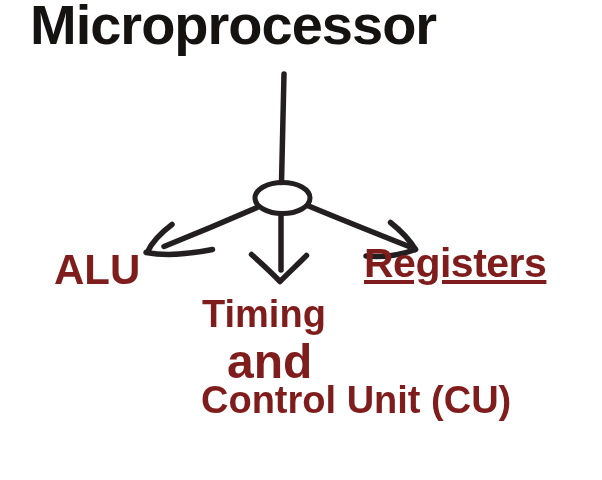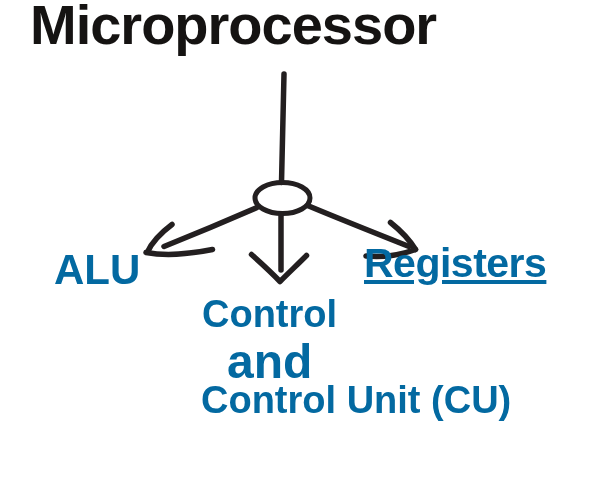--- a/index.html
+++ b/index.html
@@ -22,21 +22,21 @@
     font-size: 56px;
     line-height: 56px;
     font-weight: 700;
     letter-spacing: -1px;
     color: #151312;
     white-space: nowrap;
   }
   .label {
     position: absolute;
     font-weight: 700;
-    color: #0369a1;
+    color: #7f1d1d;
     white-space: nowrap;
     line-height: 1em;
   }
   .label-alu {
     left: 54px;
     top: 249px;
     font-size: 42px;
   }
   .label-registers {
     left: 364px;
@@ -86,19 +86,19 @@
       <path d="M307.5,205.5 C341,219.5 375,233 409,246.5"></path>
       <path d="M390.5,222.5 C400,230 409,239 415.5,249.5"></path>
       <path d="M415.5,249.5 C399,255.5 382.5,257.5 366,256"></path>
     </g>
   </svg>
 
   <div class="label label-alu">ALU</div>
 
   <div class="label label-registers">Registers</div>
 
-  <div class="label label-timing-1">Control</div>
+  <div class="label label-timing-1">Timing</div>
 
   <div class="label label-timing-2">and</div>
 
   <div class="label label-timing-3">Control Unit (CU)</div>
 
 </div>
 
 </body></html>

